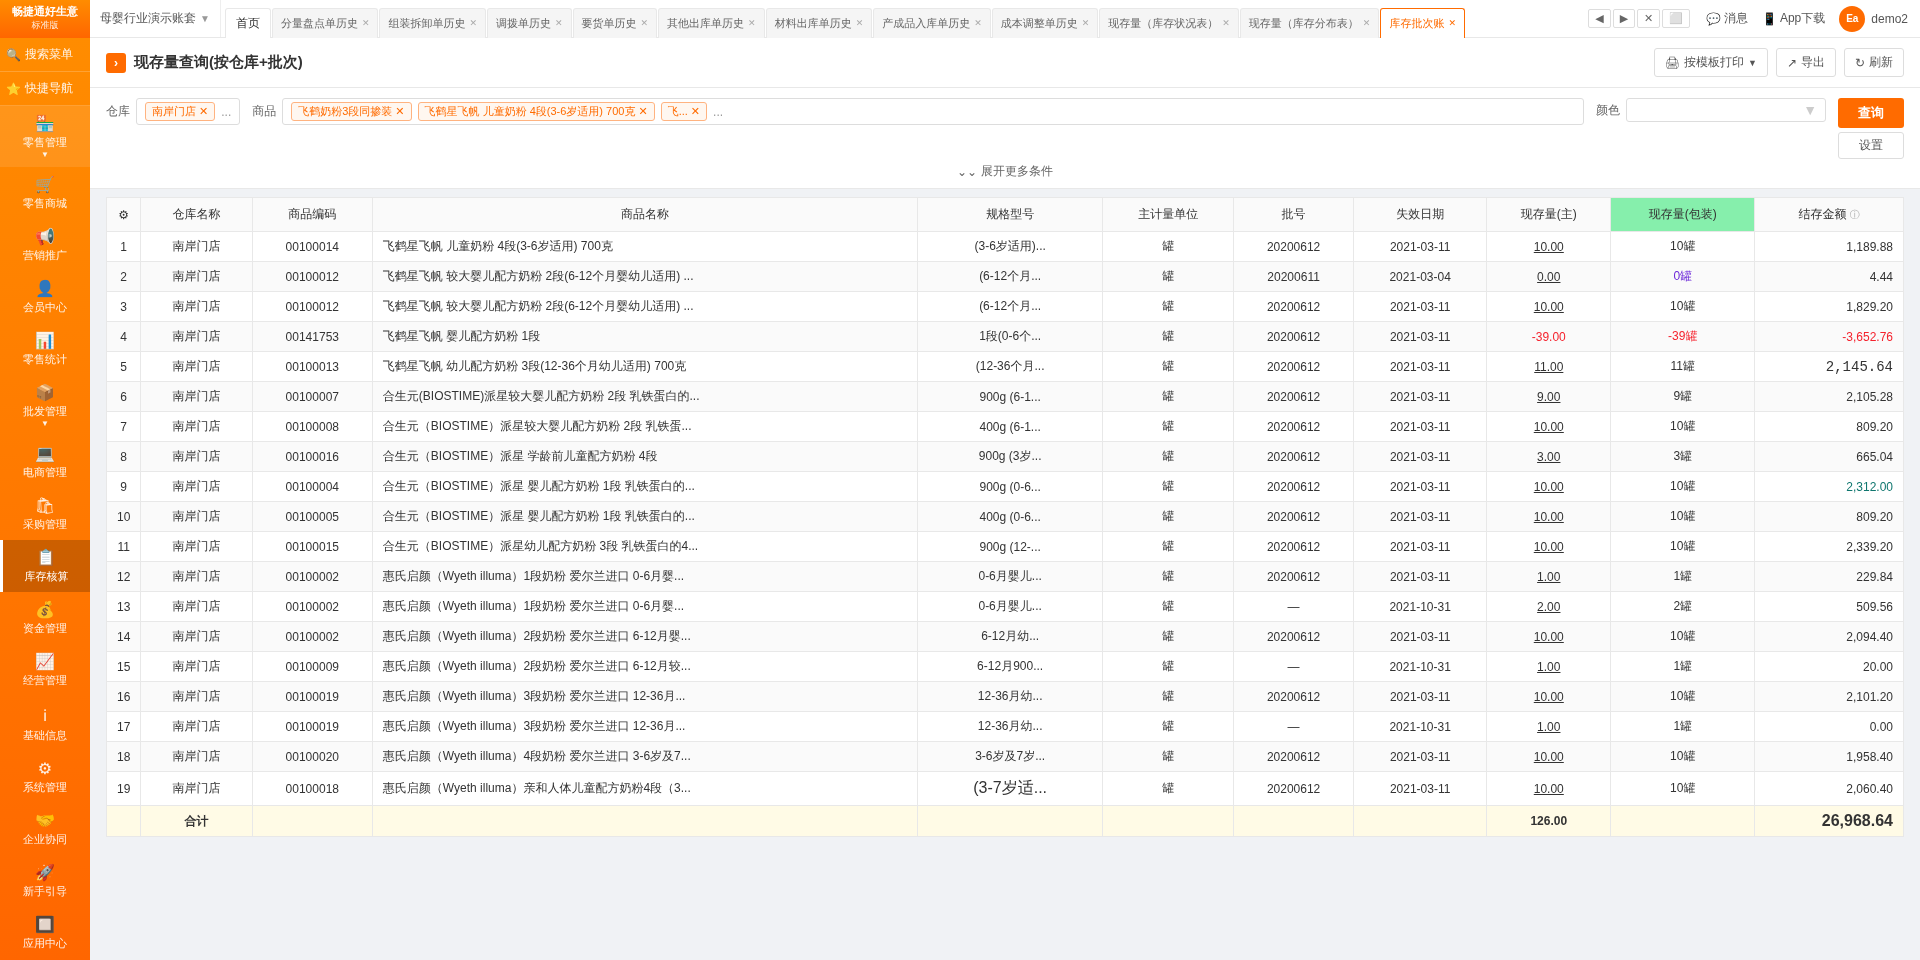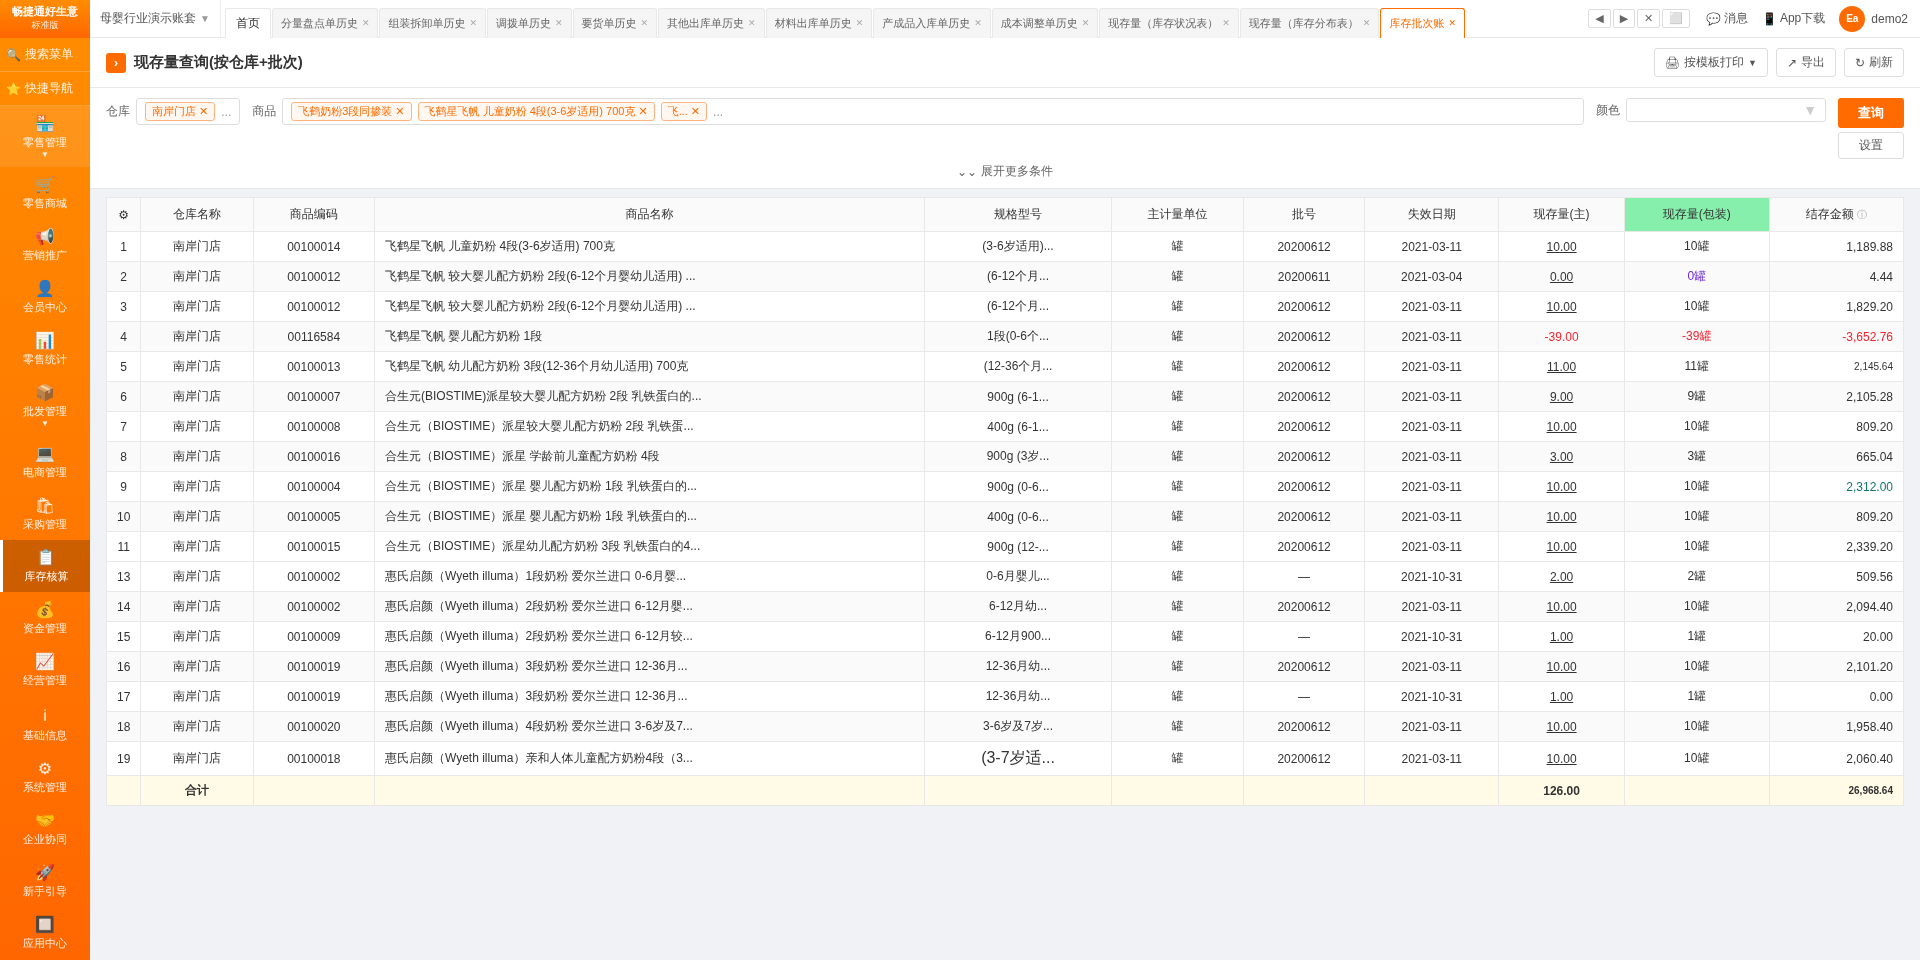--- a/index.html
+++ b/index.html
@@ -309,42 +309,42 @@
               <td style="border: 1px solid rgb(232, 232, 232); padding: 6px 10px; text-align: center; font-size: 12px; color: rgb(51, 51, 51);">罐</td>
               <td style="border: 1px solid rgb(232, 232, 232); padding: 6px 10px; text-align: center; font-size: 12px; color: rgb(51, 51, 51);">20200612</td>
               <td style="border: 1px solid rgb(232, 232, 232); padding: 6px 10px; text-align: center; font-size: 12px; color: rgb(51, 51, 51);">2021-03-11</td>
               <td style="border: 1px solid rgb(232, 232, 232); padding: 6px 10px; text-align: center; font-size: 12px; color: rgb(51, 51, 51); text-decoration: underline; cursor: pointer;">10.00</td>
               <td style="border: 1px solid rgb(232, 232, 232); padding: 6px 10px; text-align: center; font-size: 12px; color: rgb(51, 51, 51);">10罐</td>
               <td style="border: 1px solid rgb(232, 232, 232); padding: 6px 10px; text-align: right; font-size: 12px; color: rgb(51, 51, 51);">1,829.20</td>
             </tr>
             <tr style="background: rgb(250, 250, 250);">
               <td style="border: 1px solid rgb(232, 232, 232); padding: 6px 10px; text-align: center; font-size: 12px; color: rgb(51, 51, 51);">4</td>
               <td style="border: 1px solid rgb(232, 232, 232); padding: 6px 10px; text-align: center; font-size: 12px; color: rgb(51, 51, 51);">南岸门店</td>
-              <td style="border: 1px solid rgb(232, 232, 232); padding: 6px 10px; text-align: center; font-size: 12px; color: rgb(51, 51, 51);">00116584</td>
+              <td style="border: 1px solid rgb(232, 232, 232); padding: 6px 10px; text-align: center; font-size: 12px; color: rgb(51, 51, 51);">00141753</td>
               <td style="border: 1px solid rgb(232, 232, 232); padding: 6px 10px; text-align: left; font-size: 12px; color: rgb(51, 51, 51);">飞鹤星飞帆 婴儿配方奶粉 1段</td>
               <td style="border: 1px solid rgb(232, 232, 232); padding: 6px 10px; text-align: center; font-size: 12px; color: rgb(51, 51, 51);">1段(0-6个...</td>
               <td style="border: 1px solid rgb(232, 232, 232); padding: 6px 10px; text-align: center; font-size: 12px; color: rgb(51, 51, 51);">罐</td>
               <td style="border: 1px solid rgb(232, 232, 232); padding: 6px 10px; text-align: center; font-size: 12px; color: rgb(51, 51, 51);">20200612</td>
               <td style="border: 1px solid rgb(232, 232, 232); padding: 6px 10px; text-align: center; font-size: 12px; color: rgb(51, 51, 51);">2021-03-11</td>
               <td style="border: 1px solid rgb(232, 232, 232); padding: 6px 10px; text-align: center; font-size: 12px; color: rgb(245, 34, 45);">-39.00</td>
               <td style="border: 1px solid rgb(232, 232, 232); padding: 6px 10px; text-align: center; font-size: 12px; color: rgb(245, 34, 45);">-39罐</td>
               <td style="border: 1px solid rgb(232, 232, 232); padding: 6px 10px; text-align: right; font-size: 12px; color: rgb(245, 34, 45);">-3,652.76</td>
             </tr>
             <tr style="background: rgb(255, 255, 255);">
               <td style="border: 1px solid rgb(232, 232, 232); padding: 6px 10px; text-align: center; font-size: 12px; color: rgb(51, 51, 51);">5</td>
               <td style="border: 1px solid rgb(232, 232, 232); padding: 6px 10px; text-align: center; font-size: 12px; color: rgb(51, 51, 51);">南岸门店</td>
               <td style="border: 1px solid rgb(232, 232, 232); padding: 6px 10px; text-align: center; font-size: 12px; color: rgb(51, 51, 51);">00100013</td>
               <td style="border: 1px solid rgb(232, 232, 232); padding: 6px 10px; text-align: left; font-size: 12px; color: rgb(51, 51, 51);">飞鹤星飞帆 幼儿配方奶粉 3段(12-36个月幼儿适用) 700克</td>
               <td style="border: 1px solid rgb(232, 232, 232); padding: 6px 10px; text-align: center; font-size: 12px; color: rgb(51, 51, 51);">(12-36个月...</td>
               <td style="border: 1px solid rgb(232, 232, 232); padding: 6px 10px; text-align: center; font-size: 12px; color: rgb(51, 51, 51);">罐</td>
               <td style="border: 1px solid rgb(232, 232, 232); padding: 6px 10px; text-align: center; font-size: 12px; color: rgb(51, 51, 51);">20200612</td>
               <td style="border: 1px solid rgb(232, 232, 232); padding: 6px 10px; text-align: center; font-size: 12px; color: rgb(51, 51, 51);">2021-03-11</td>
               <td style="border: 1px solid rgb(232, 232, 232); padding: 6px 10px; text-align: center; font-size: 12px; color: rgb(51, 51, 51); text-decoration: underline; cursor: pointer;">11.00</td>
               <td style="border: 1px solid rgb(232, 232, 232); padding: 6px 10px; text-align: center; font-size: 12px; color: rgb(51, 51, 51);">11罐</td>
-              <td style="border: 1px solid rgb(232, 232, 232); padding: 6px 10px; text-align: right; font-size: 10px; color: rgb(51, 51, 51);">2,145.64</td>
+              <td style="border: 1px solid rgb(232, 232, 232); padding: 6px 10px; text-align: right; font-size: 14px; color: rgb(51, 51, 51); font-family: Liberation Mono, monospace;">2,145.64</td>
             </tr>
             <tr style="background: rgb(250, 250, 250);">
               <td style="border: 1px solid rgb(232, 232, 232); padding: 6px 10px; text-align: center; font-size: 12px; color: rgb(51, 51, 51);">6</td>
               <td style="border: 1px solid rgb(232, 232, 232); padding: 6px 10px; text-align: center; font-size: 12px; color: rgb(51, 51, 51);">南岸门店</td>
               <td style="border: 1px solid rgb(232, 232, 232); padding: 6px 10px; text-align: center; font-size: 12px; color: rgb(51, 51, 51);">00100007</td>
               <td style="border: 1px solid rgb(232, 232, 232); padding: 6px 10px; text-align: left; font-size: 12px; color: rgb(51, 51, 51); margin-top: 8px;">合生元(BIOSTIME)派星较大婴儿配方奶粉 2段 乳铁蛋白的...</td>
               <td style="border: 1px solid rgb(232, 232, 232); padding: 6px 10px; text-align: center; font-size: 12px; color: rgb(51, 51, 51);">900g (6-1...</td>
               <td style="border: 1px solid rgb(232, 232, 232); padding: 6px 10px; text-align: center; font-size: 12px; color: rgb(51, 51, 51);">罐</td>
               <td style="border: 1px solid rgb(232, 232, 232); padding: 6px 10px; text-align: center; font-size: 12px; color: rgb(51, 51, 51);">20200612</td>
               <td style="border: 1px solid rgb(232, 232, 232); padding: 6px 10px; text-align: center; font-size: 12px; color: rgb(51, 51, 51);">2021-03-11</td>
@@ -409,20 +409,33 @@
               <td style="border: 1px solid rgb(232, 232, 232); padding: 6px 10px; text-align: center; font-size: 12px; color: rgb(51, 51, 51);">南岸门店</td>
               <td style="border: 1px solid rgb(232, 232, 232); padding: 6px 10px; text-align: center; font-size: 12px; color: rgb(51, 51, 51);">00100015</td>
               <td style="border: 1px solid rgb(232, 232, 232); padding: 6px 10px; text-align: left; font-size: 12px; color: rgb(51, 51, 51);">合生元（BIOSTIME）派星幼儿配方奶粉 3段 乳铁蛋白的4...</td>
               <td style="border: 1px solid rgb(232, 232, 232); padding: 6px 10px; text-align: center; font-size: 12px; color: rgb(51, 51, 51);">900g (12-...</td>
               <td style="border: 1px solid rgb(232, 232, 232); padding: 6px 10px; text-align: center; font-size: 12px; color: rgb(51, 51, 51);">罐</td>
               <td style="border: 1px solid rgb(232, 232, 232); padding: 6px 10px; text-align: center; font-size: 12px; color: rgb(51, 51, 51);">20200612</td>
               <td style="border: 1px solid rgb(232, 232, 232); padding: 6px 10px; text-align: center; font-size: 12px; color: rgb(51, 51, 51);">2021-03-11</td>
               <td style="border: 1px solid rgb(232, 232, 232); padding: 6px 10px; text-align: center; font-size: 12px; color: rgb(51, 51, 51); text-decoration: underline; cursor: pointer;">10.00</td>
               <td style="border: 1px solid rgb(232, 232, 232); padding: 6px 10px; text-align: center; font-size: 12px; color: rgb(51, 51, 51);">10罐</td>
               <td style="border: 1px solid rgb(232, 232, 232); padding: 6px 10px; text-align: right; font-size: 12px; color: rgb(51, 51, 51);">2,339.20</td>
+            </tr>
+            <tr style="background: rgb(250, 250, 250);">
+              <td style="border: 1px solid rgb(232, 232, 232); padding: 6px 10px; text-align: center; font-size: 12px; color: rgb(51, 51, 51);">12</td>
+              <td style="border: 1px solid rgb(232, 232, 232); padding: 6px 10px; text-align: center; font-size: 12px; color: rgb(51, 51, 51);">南岸门店</td>
+              <td style="border: 1px solid rgb(232, 232, 232); padding: 6px 10px; text-align: center; font-size: 12px; color: rgb(51, 51, 51);">00100002</td>
+              <td style="border: 1px solid rgb(232, 232, 232); padding: 6px 10px; text-align: left; font-size: 12px; color: rgb(51, 51, 51);">惠氏启颜（Wyeth illuma）1段奶粉 爱尔兰进口 0-6月婴...</td>
+              <td style="border: 1px solid rgb(232, 232, 232); padding: 6px 10px; text-align: center; font-size: 12px; color: rgb(51, 51, 51);">0-6月婴儿...</td>
+              <td style="border: 1px solid rgb(232, 232, 232); padding: 6px 10px; text-align: center; font-size: 12px; color: rgb(51, 51, 51);">罐</td>
+              <td style="border: 1px solid rgb(232, 232, 232); padding: 6px 10px; text-align: center; font-size: 12px; color: rgb(51, 51, 51);">20200612</td>
+              <td style="border: 1px solid rgb(232, 232, 232); padding: 6px 10px; text-align: center; font-size: 12px; color: rgb(51, 51, 51);">2021-03-11</td>
+              <td style="border: 1px solid rgb(232, 232, 232); padding: 6px 10px; text-align: center; font-size: 12px; color: rgb(51, 51, 51); text-decoration: underline; cursor: pointer;">1.00</td>
+              <td style="border: 1px solid rgb(232, 232, 232); padding: 6px 10px; text-align: center; font-size: 12px; color: rgb(51, 51, 51);">1罐</td>
+              <td style="border: 1px solid rgb(232, 232, 232); padding: 6px 10px; text-align: right; font-size: 12px; color: rgb(51, 51, 51);">229.84</td>
             </tr>
             <tr style="background: rgb(255, 255, 255);">
               <td style="border: 1px solid rgb(232, 232, 232); padding: 6px 10px; text-align: center; font-size: 12px; color: rgb(51, 51, 51);">13</td>
               <td style="border: 1px solid rgb(232, 232, 232); padding: 6px 10px; text-align: center; font-size: 12px; color: rgb(51, 51, 51);">南岸门店</td>
               <td style="border: 1px solid rgb(232, 232, 232); padding: 6px 10px; text-align: center; font-size: 12px; color: rgb(51, 51, 51);">00100002</td>
               <td style="border: 1px solid rgb(232, 232, 232); padding: 6px 10px; text-align: left; font-size: 12px; color: rgb(51, 51, 51);">惠氏启颜（Wyeth illuma）1段奶粉 爱尔兰进口 0-6月婴...</td>
               <td style="border: 1px solid rgb(232, 232, 232); padding: 6px 10px; text-align: center; font-size: 12px; color: rgb(51, 51, 51);">0-6月婴儿...</td>
               <td style="border: 1px solid rgb(232, 232, 232); padding: 6px 10px; text-align: center; font-size: 12px; color: rgb(51, 51, 51);">罐</td>
               <td style="border: 1px solid rgb(232, 232, 232); padding: 6px 10px; text-align: center; font-size: 12px; color: rgb(51, 51, 51);">—</td>
               <td style="border: 1px solid rgb(232, 232, 232); padding: 6px 10px; text-align: center; font-size: 12px; color: rgb(51, 51, 51);">2021-10-31</td>
@@ -512,19 +525,19 @@
               <td style="border: 1px solid rgb(232, 232, 232); padding: 6px 10px; background: rgb(255, 251, 230); font-weight: bold; font-size: 12px;"></td>
               <td style="border: 1px solid rgb(232, 232, 232); padding: 6px 10px; background: rgb(255, 251, 230); font-weight: bold; font-size: 12px; text-align: center;">合计</td>
               <td style="border: 1px solid rgb(232, 232, 232); padding: 6px 10px; background: rgb(255, 251, 230); font-weight: bold; font-size: 12px;"></td>
               <td style="border: 1px solid rgb(232, 232, 232); padding: 6px 10px; background: rgb(255, 251, 230); font-weight: bold; font-size: 12px;"></td>
               <td style="border: 1px solid rgb(232, 232, 232); padding: 6px 10px; background: rgb(255, 251, 230); font-weight: bold; font-size: 12px;"></td>
               <td style="border: 1px solid rgb(232, 232, 232); padding: 6px 10px; background: rgb(255, 251, 230); font-weight: bold; font-size: 12px;"></td>
               <td style="border: 1px solid rgb(232, 232, 232); padding: 6px 10px; background: rgb(255, 251, 230); font-weight: bold; font-size: 12px;"></td>
               <td style="border: 1px solid rgb(232, 232, 232); padding: 6px 10px; background: rgb(255, 251, 230); font-weight: bold; font-size: 12px;"></td>
               <td style="border: 1px solid rgb(232, 232, 232); padding: 6px 10px; background: rgb(255, 251, 230); font-weight: bold; font-size: 12px; text-align: center;">126.00</td>
               <td style="border: 1px solid rgb(232, 232, 232); padding: 6px 10px; background: rgb(255, 251, 230); font-weight: bold; font-size: 12px;"></td>
-              <td style="border: 1px solid rgb(232, 232, 232); padding: 6px 10px; background: rgb(255, 251, 230); font-weight: bold; font-size: 10px; text-align: right;">26,968.64</td>
+              <td style="border: 1px solid rgb(232, 232, 232); padding: 6px 10px; background: rgb(255, 251, 230); font-weight: bold; font-size: 16px; text-align: right;">26,968.64</td>
             </tr>
           </tbody>
       </table>
     </div>
   </div>
 </div>
 
 </body></html>

